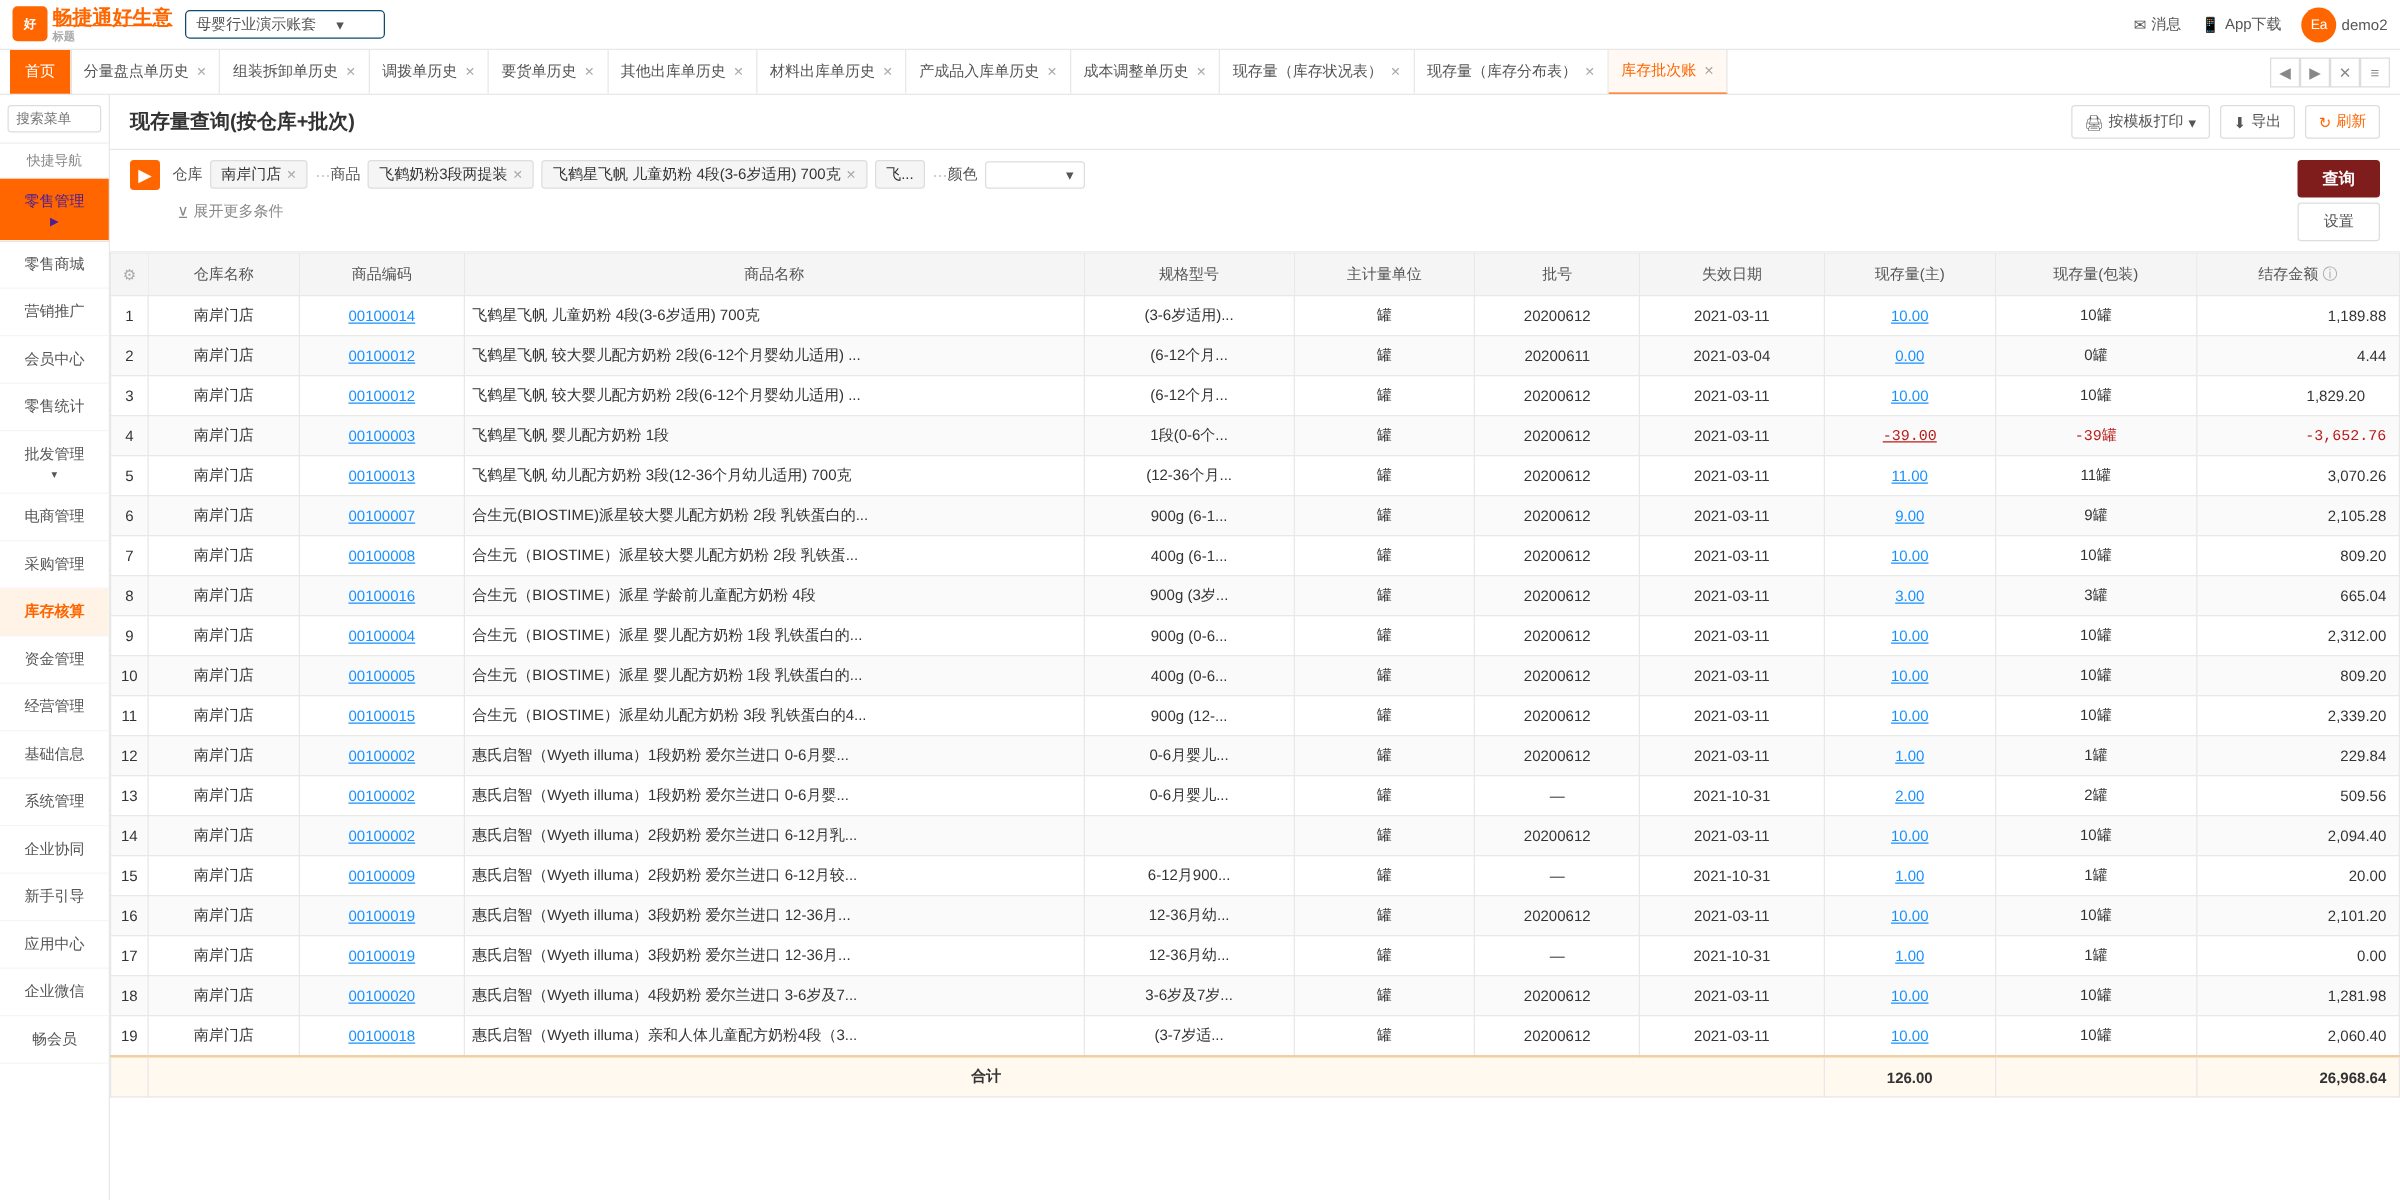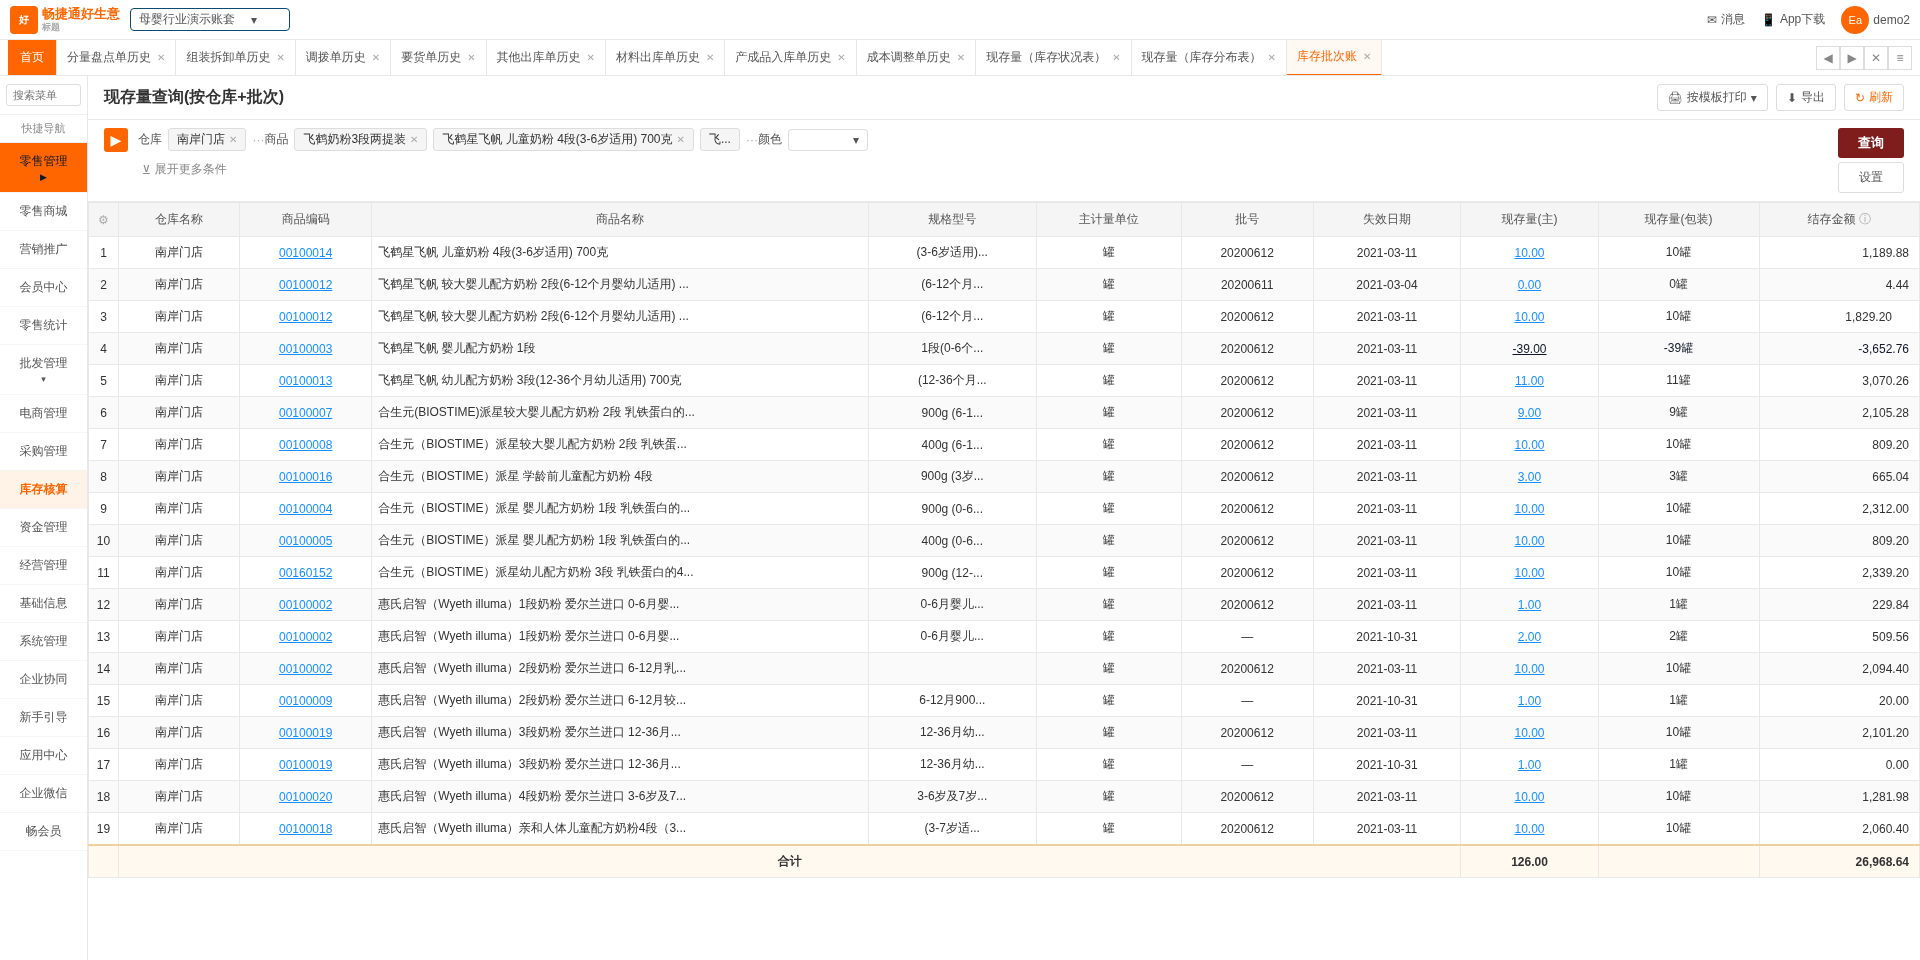--- a/index.html
+++ b/index.html
@@ -49,21 +49,21 @@
     .sidebar-search { padding: 8px 6px; border-bottom: 1px solid #f0f0f0; }
     .sidebar-search input {
       width: 100%; border: 1px solid #ddd; border-radius: 3px; padding: 4px 6px;
       font-size: 11px; color: #555;
     }
     .sidebar-quick { padding: 6px; text-align: center; font-size: 11px; color: #888; border-bottom: 1px solid #f0f0f0; cursor: pointer; }
     .sidebar-menu-item {
       padding: 10px 6px; text-align: center; font-size: 12px; cursor: pointer;
       color: #555; border-bottom: 1px solid #f5f5f5; display: flex; flex-direction: column; align-items: center; gap: 2px;
     }
-    .sidebar-menu-item.active { background: #f60; color: #0f172a; }
+    .sidebar-menu-item.active { background: #f60; color: #4c1d95; }
     .sidebar-menu-item .arrow { font-size: 9px; }
 
     
     .content { flex: 1; display: flex; flex-direction: column; overflow: hidden; }
 
     
     .page-header {
       display: flex; align-items: center; justify-content: space-between;
       padding: 8px 16px; background: #fff; border-bottom: 1px solid #e8e8e8;
     }
@@ -114,39 +114,39 @@
     
     .table-container { flex: 1; overflow: auto; background: #fff; }
     table { width: 100%; border-collapse: collapse; font-size: 12px; }
     thead th {
       background: #f5f5f5; border: 1px solid #e8e8e8; padding: 8px 6px;
       text-align: center; font-weight: normal; color: #555; white-space: nowrap; position: sticky; top: 0; z-index: 1;
     }
     tbody td { border: 1px solid #e8e8e8; padding: 7px 6px; text-align: center; color: #333; }
     tbody tr:nth-child(even) { background: #fafafa; }
     .underline { text-decoration: underline; color: #1890ff; cursor: pointer; }
-    .red { color: #0f172a; }
+    .red { color: #b91c1c; font-family: Liberation Mono, monospace; }
     .settings-icon { color: #aaa; cursor: pointer; }
 
     
     .total-row td { background: #fff9f0; font-weight: bold; border-top: 2px solid #f0d0a0; }
 
     
     ::-webkit-scrollbar { width: 6px; height: 6px; }
     ::-webkit-scrollbar-thumb { background: #ccc; border-radius: 3px; }
     ::-webkit-scrollbar-track { background: #f5f5f5; }
   </style>
 </head>
 <body>
 
 <div class="top-bar">
   <div class="logo">
     <div class="logo-icon">好</div>
     <div style="display:flex;flex-direction:column;line-height:1.2;">
-      <span style="font-size:13px;color:#f60;">畅捷通好生意</span>
+      <span style="font-size:16px;color:#f60;text-decoration:underline;">畅捷通好生意</span>
       <span style="font-size:9px;color:#aaa;">标题</span>
     </div>
   </div>
   <div class="workspace-selector">
     <span>母婴行业演示账套</span>
     <span>▾</span>
   </div>
   <div class="top-right">
     <div class="top-right-item">
       <span>✉</span>
@@ -509,21 +509,21 @@
     <td>罐</td>
     <td>20200612</td>
     <td>2021-03-11</td>
     <td class="underline ">10.00</td>
     <td class="">10罐</td>
     <td class="" style="text-align:right;padding-right:10px;">809.20</td>
   </tr>
             <tr>
     <td>11</td>
     <td>南岸门店</td>
-    <td class="underline">00160152</td>
+    <td class="underline">00100015</td>
     <td style="text-align:left;max-width:250px;overflow:hidden;text-overflow:ellipsis;white-space:nowrap;">合生元（BIOSTIME）派星幼儿配方奶粉 3段 乳铁蛋白的4...</td>
     <td>900g (12-...</td>
     <td>罐</td>
     <td>20200612</td>
     <td>2021-03-11</td>
     <td class="underline ">10.00</td>
     <td class="">10罐</td>
     <td class="" style="text-align:right;padding-right:10px;">2,339.20</td>
   </tr>
             <tr>

